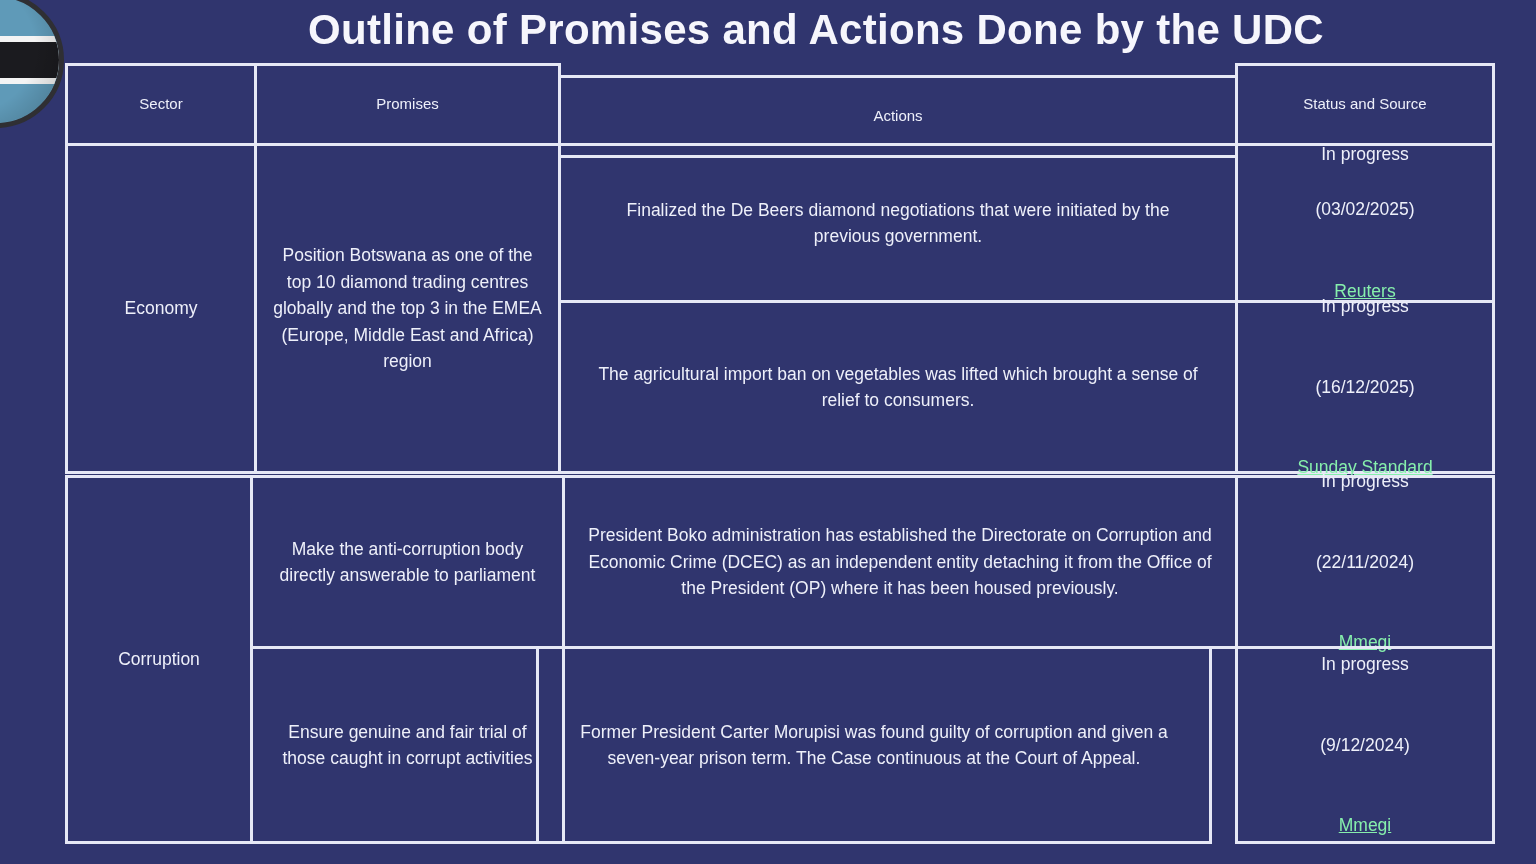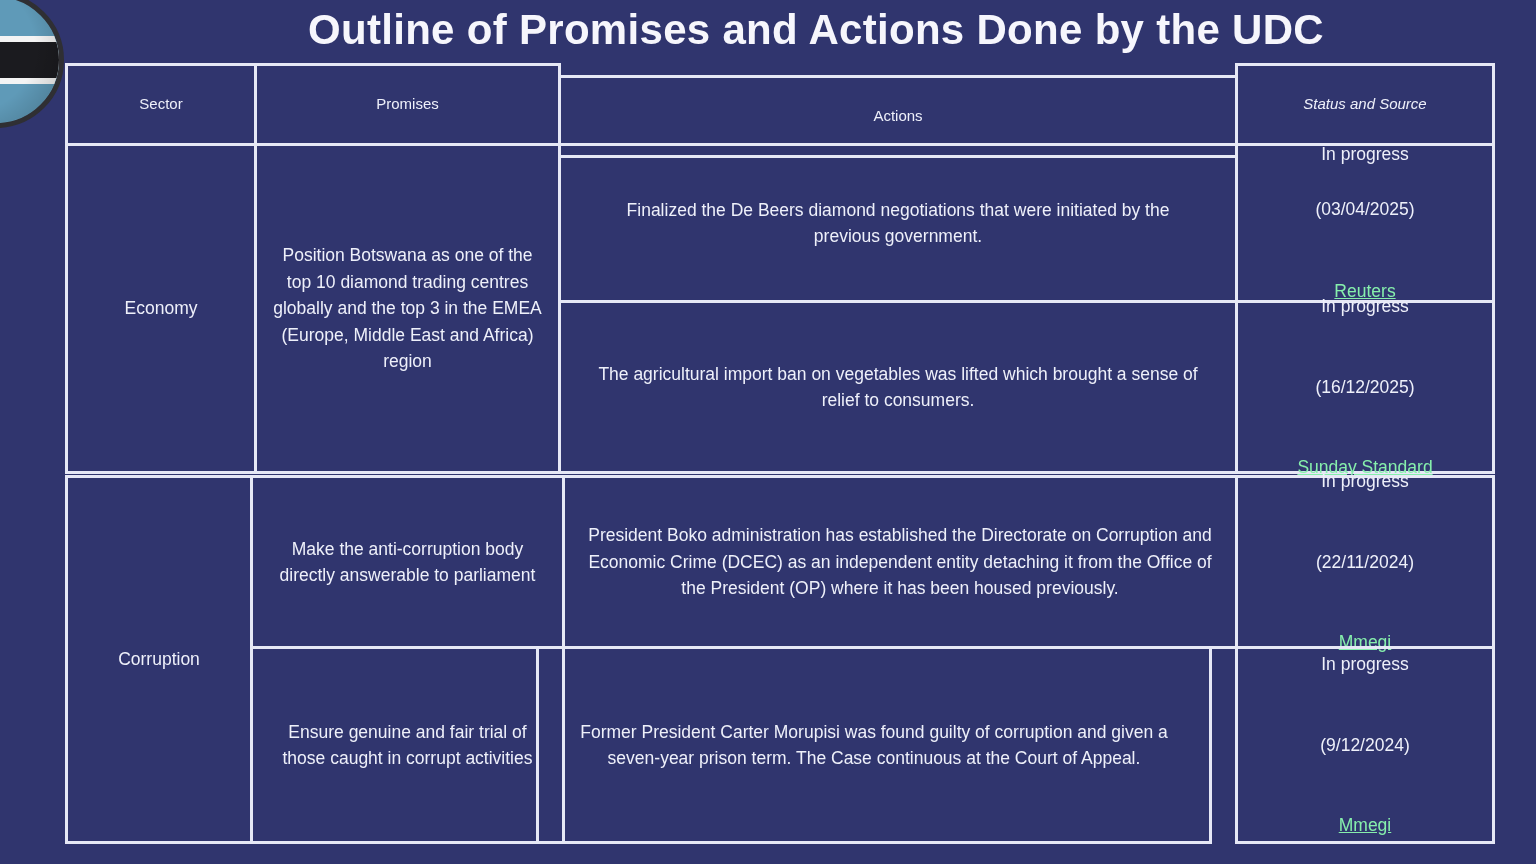--- a/index.html
+++ b/index.html
@@ -48,36 +48,36 @@
 
 <div class="cell hdr" style="left:65px; top:63px; width:192px; height:83px;">
   <span>Sector</span>
 </div>
 <div class="cell hdr" style="left:254px; top:63px; width:307px; height:83px;">
   <span>Promises</span>
 </div>
 <div class="cell hdr" style="left:558px; top:75px; width:680px; height:83px;">
   <span>Actions</span>
 </div>
-<div class="cell hdr" style="left:1235px; top:63px; width:260px; height:83px;font-style:italic;">
+<div class="cell hdr" style="left:1235px; top:63px; width:260px; height:83px;">
   <span>Status and Source</span>
 </div>
 
 <div class="cell" style="left:65px; top:143px; width:192px; height:331px;">
   <span>Economy</span>
 </div>
 <div class="cell" style="left:254px; top:143px; width:307px; height:331px; padding:0 16px;">
   <span>Position Botswana as one of the top 10 diamond trading centres globally and the top 3 in the EMEA (Europe, Middle East and Africa) region</span>
 </div>
 <div class="cell" style="left:558px; top:143px; width:680px; height:160px; padding:0 36px;">
   <span>Finalized the De Beers diamond negotiations that were initiated by the previous government.</span>
 </div>
 <div class="cell status" style="left:1235px; top:143px; width:260px; height:160px;">
   <span class="line">In progress</span>
-  <span class="line">(03/04/2025)</span>
+  <span class="line">(03/02/2025)</span>
   <span class="line" style="height:26px;"></span>
   <a class="line" href="#">Reuters</a>
 </div>
 <div class="cell" style="left:558px; top:300px; width:680px; height:174px; padding:0 18px;">
   <span>The agricultural import ban on vegetables was lifted which brought a sense of relief to consumers.</span>
 </div>
 <div class="cell status" style="left:1235px; top:300px; width:260px; height:174px; line-height:52.5px;">
   <span class="line">In progress</span>
   <span class="line">(16/12/2025)</span>
   <a class="line" href="#">Sunday Standard</a>

